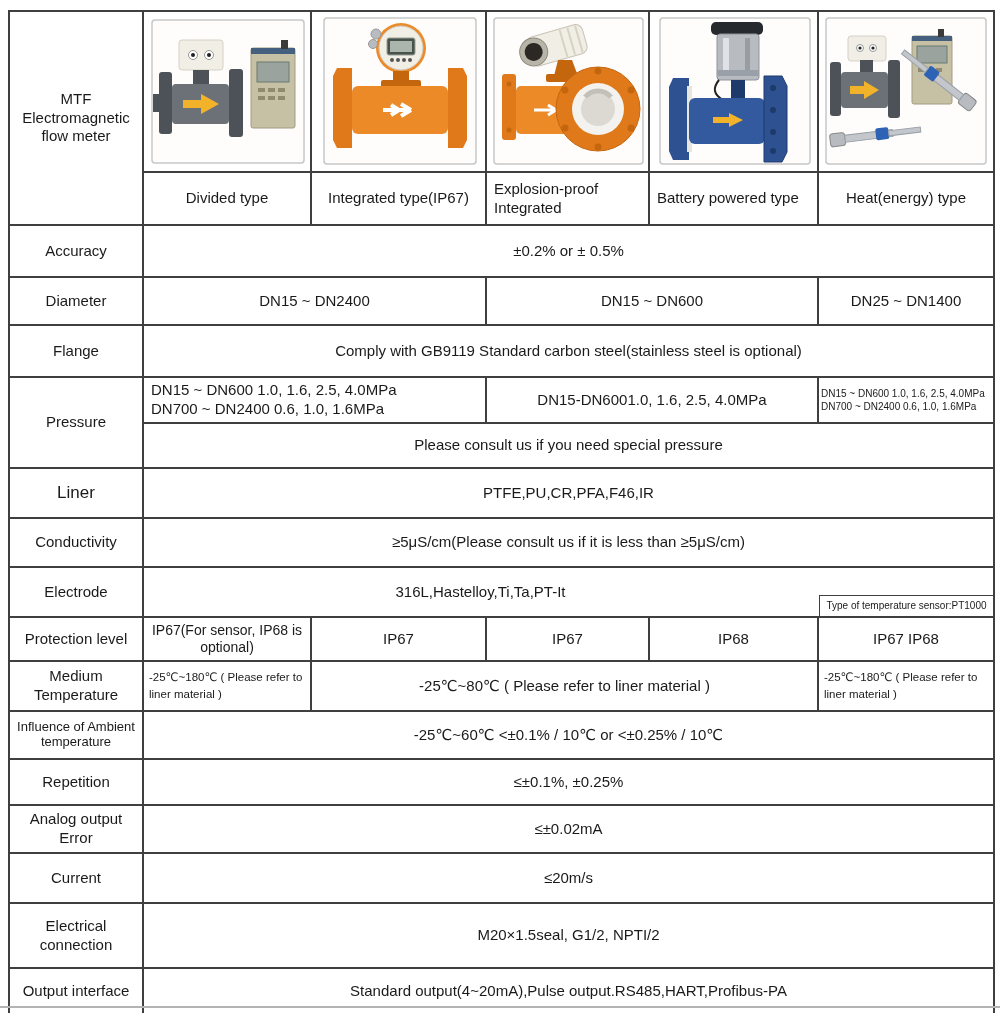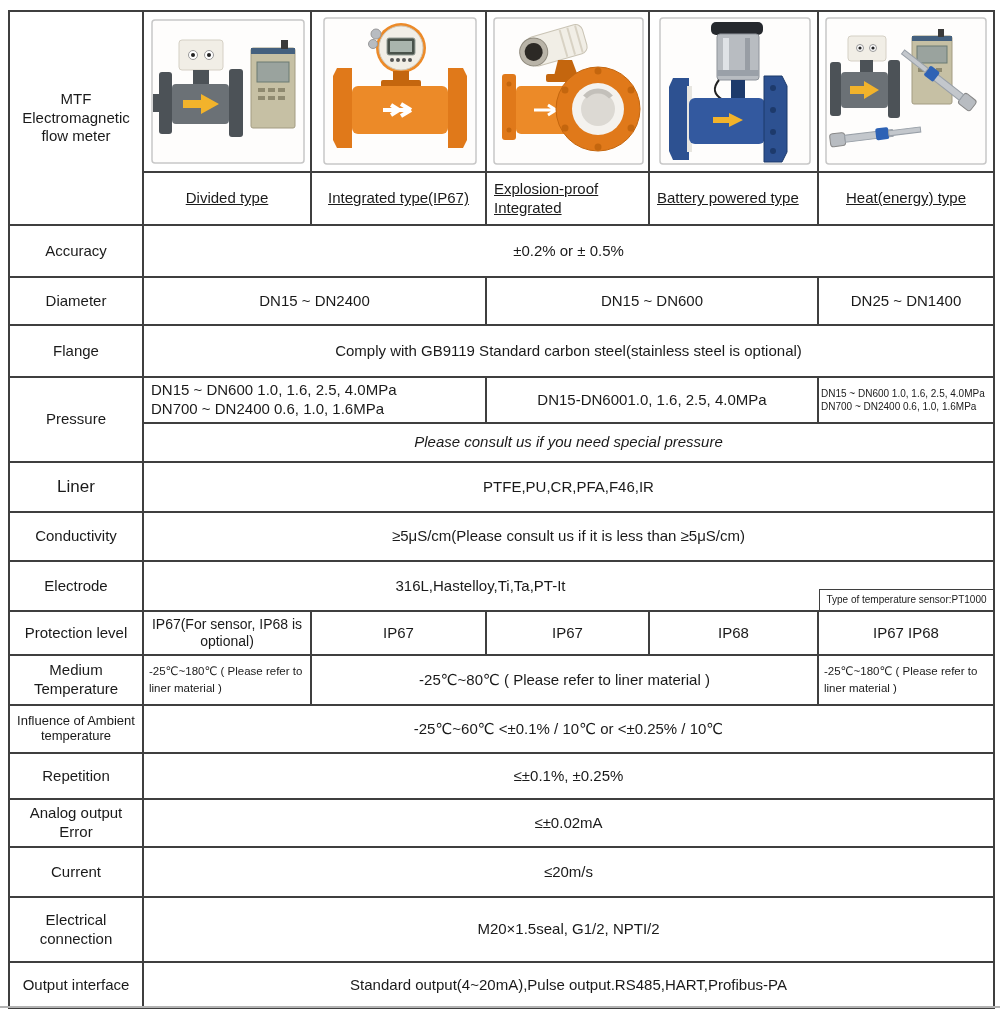--- a/index.html
+++ b/index.html
@@ -22,26 +22,26 @@
     text-align: center;
     vertical-align: middle;
     padding: 2px 4px;
     font-size: 15px;
     line-height: 1.25;
     overflow: hidden;
     word-wrap: break-word;
   }
   
   tr.r-img  { height: 161px; }
-  tr.r-type { height: 53px; text-decoration: underline; }
+  tr.r-type { height: 53px; }
   tr.r-acc  { height: 52px; }
   tr.r-dia  { height: 48px; }
   tr.r-fla  { height: 52px; }
   tr.r-pr1  { height: 46px; }
-  tr.r-pr2  { height: 39px; font-style: italic; }
+  tr.r-pr2  { height: 45px; }
   tr.r-lin  { height: 50px; }
   tr.r-con  { height: 49px; }
   tr.r-ele  { height: 50px; }
   tr.r-pro  { height: 44px; }
   tr.r-med  { height: 50px; }
   tr.r-amb  { height: 48px; }
   tr.r-rep  { height: 46px; }
   tr.r-ana  { height: 48px; }
   tr.r-cur  { height: 50px; }
   tr.r-elc  { height: 65px; }

